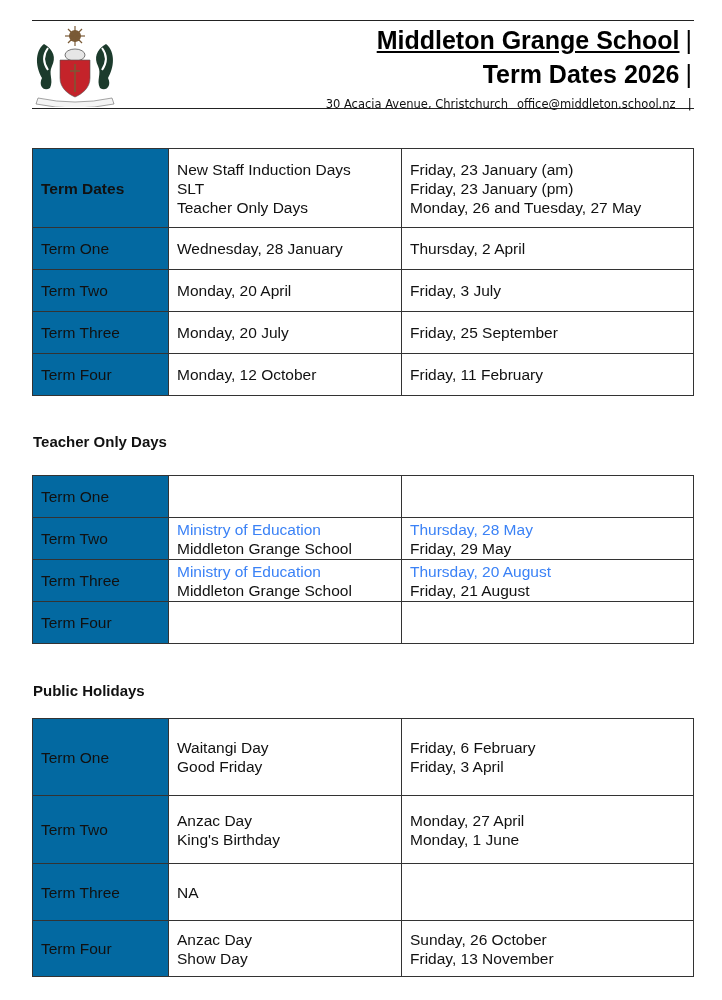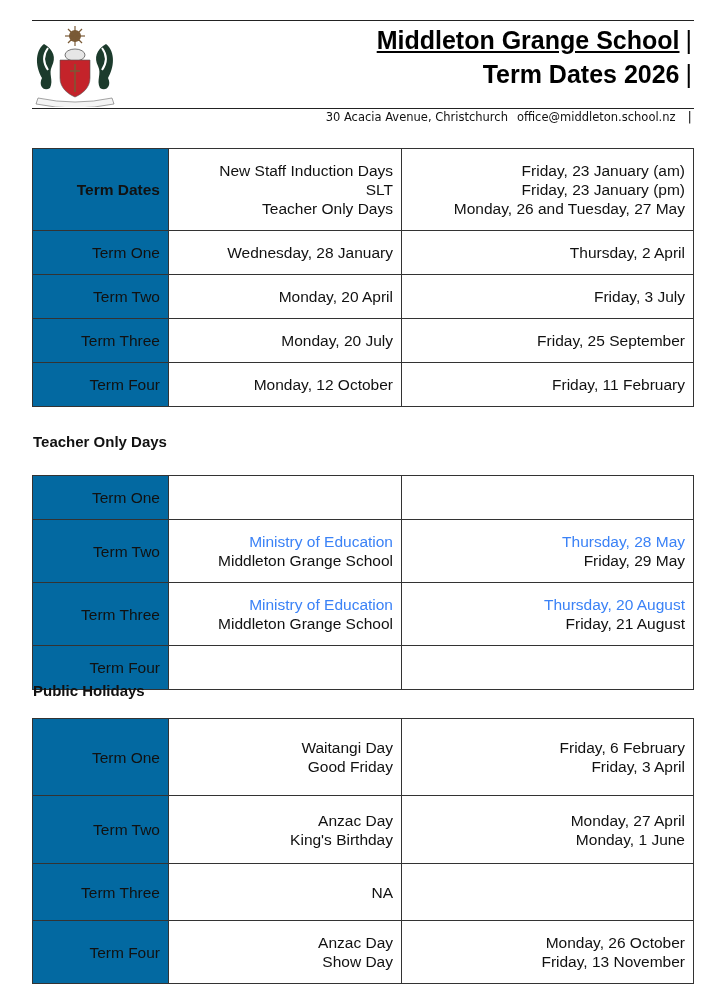--- a/index.html
+++ b/index.html
@@ -3,28 +3,28 @@
   <meta charset="utf-8">
   <style>
     html, body { margin: 0; padding: 0; background: #ffffff; }
     body { width: 722px; height: 1000px; position: relative; overflow: hidden;
            font-family: "Liberation Sans", sans-serif; color: #111; }
     .rule { position: absolute; left: 32px; width: 662px; height: 0; border-top: 1.5px solid #222; }
     .crest { position: absolute; left: 30px; top: 22px; width: 90px; height: 85px; }
     .title { position: absolute; right: 30px; text-align: right; font-weight: bold;
              font-size: 25px; line-height: 33px; color: #000; white-space: nowrap; }
     .title .bar { font-weight: normal; margin-left: 6px; }
-    .contact { position: absolute; right: 30px; top: 109px; font-family: "DejaVu Sans", sans-serif;
+    .contact { position: absolute; right: 30px; top: 96px; font-family: "DejaVu Sans", sans-serif;
                font-size: 11.5px; color: #111; white-space: nowrap; }
     .contact .gap { display: inline-block; width: 9px; }
     .contact .bar { margin-left: 12px; font-size: 13px; }
     .section-title { position: absolute; left: 33px; font-weight: bold; font-size: 15px; color: #111; }
     table.grid { position: absolute; left: 32px; width: 662px; border-collapse: collapse;
                  table-layout: fixed; font-size: 15.5px; }
-    table.grid td { border: 1.5px solid #333; padding: 12px 8px; vertical-align: middle; line-height: 19px; text-align: right; }
+    table.grid td { border: 1.5px solid #333; padding: 0 8px; vertical-align: middle; line-height: 19px; }
     table.grid td.label { background: #0369a1; width: 119px; margin-left: 32px; }
     table.grid td.col2 { width: 216px; }
     .red { color: #3b82f6; }
     .bold { font-weight: bold; }
     .line { display: block; }
   </style>
 </head>
 <body>
 
 <div class="rule" style="top:20px;"></div>
@@ -179,18 +179,18 @@
     </td>
     <td></td>
   </tr>
   <tr style="height:56px;">
     <td class="label">Term Four</td>
     <td class="col2">
       <span class="line">Anzac Day</span>
       <span class="line">Show Day</span>
     </td>
     <td>
-      <span class="line">Monday, 26 October</span>
+      <span class="line">Sunday, 26 October</span>
       <span class="line">Friday, 13 November</span>
     </td>
   </tr>
 </tbody>
   </table>
 
 </body></html>

